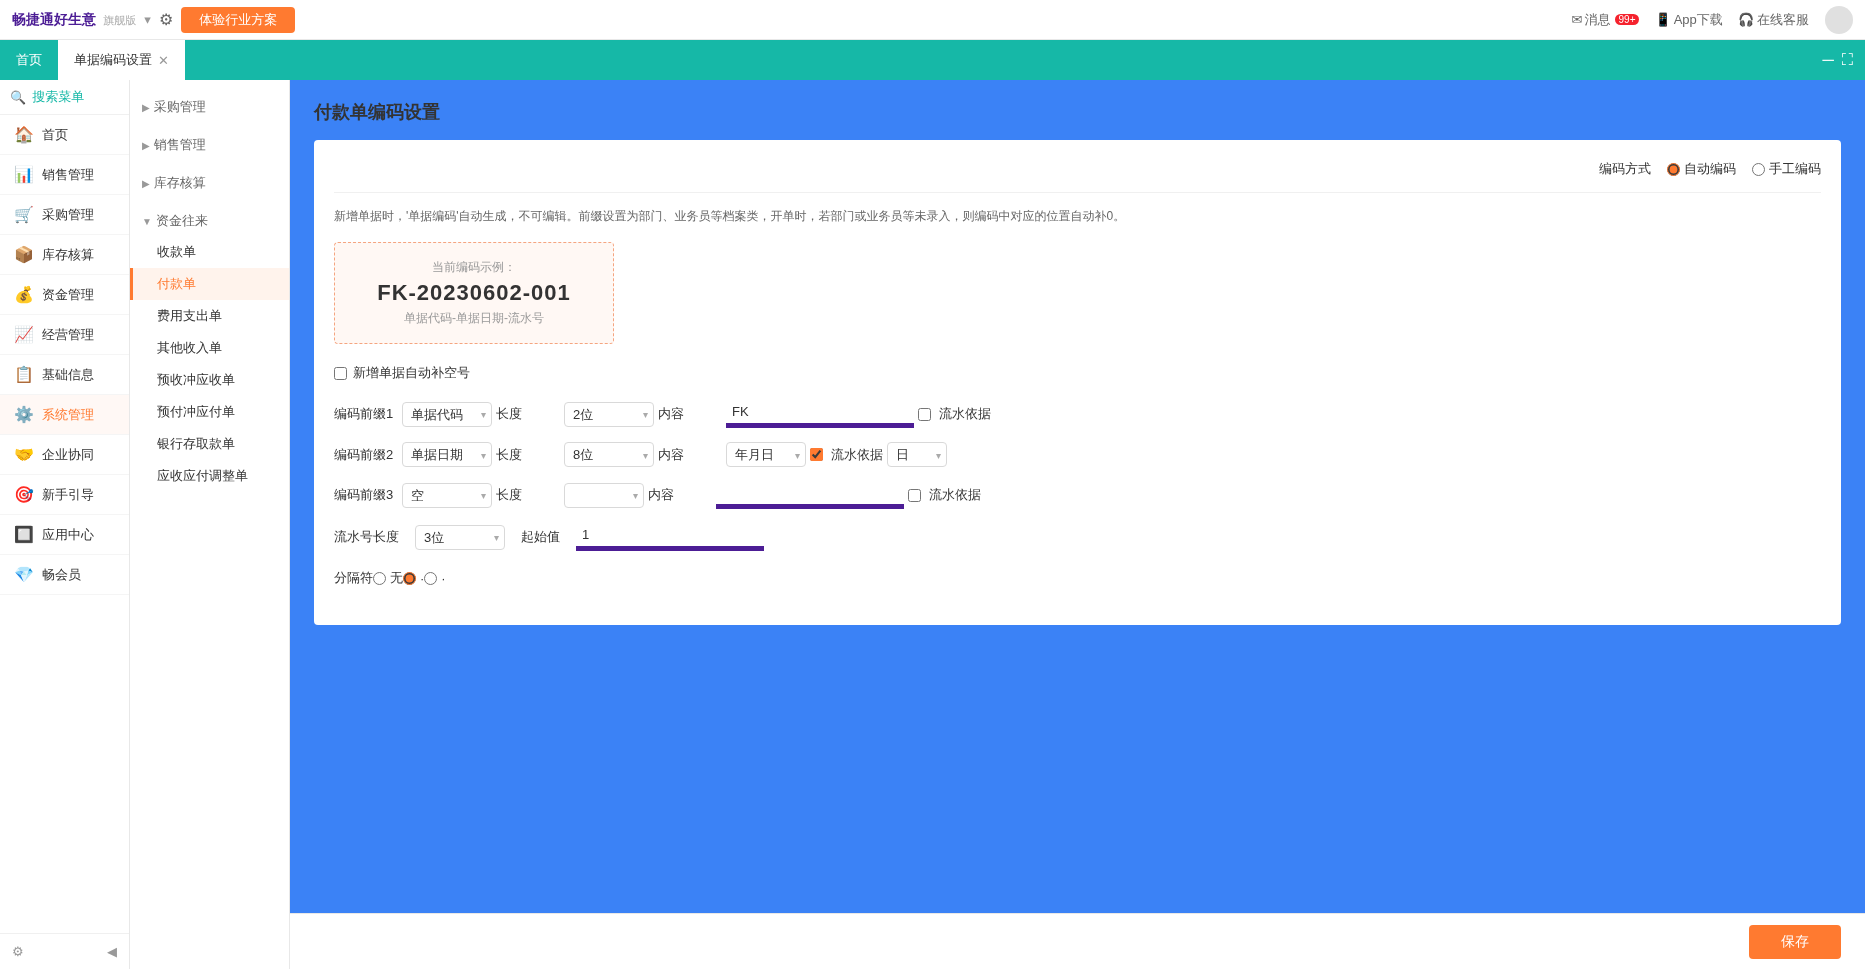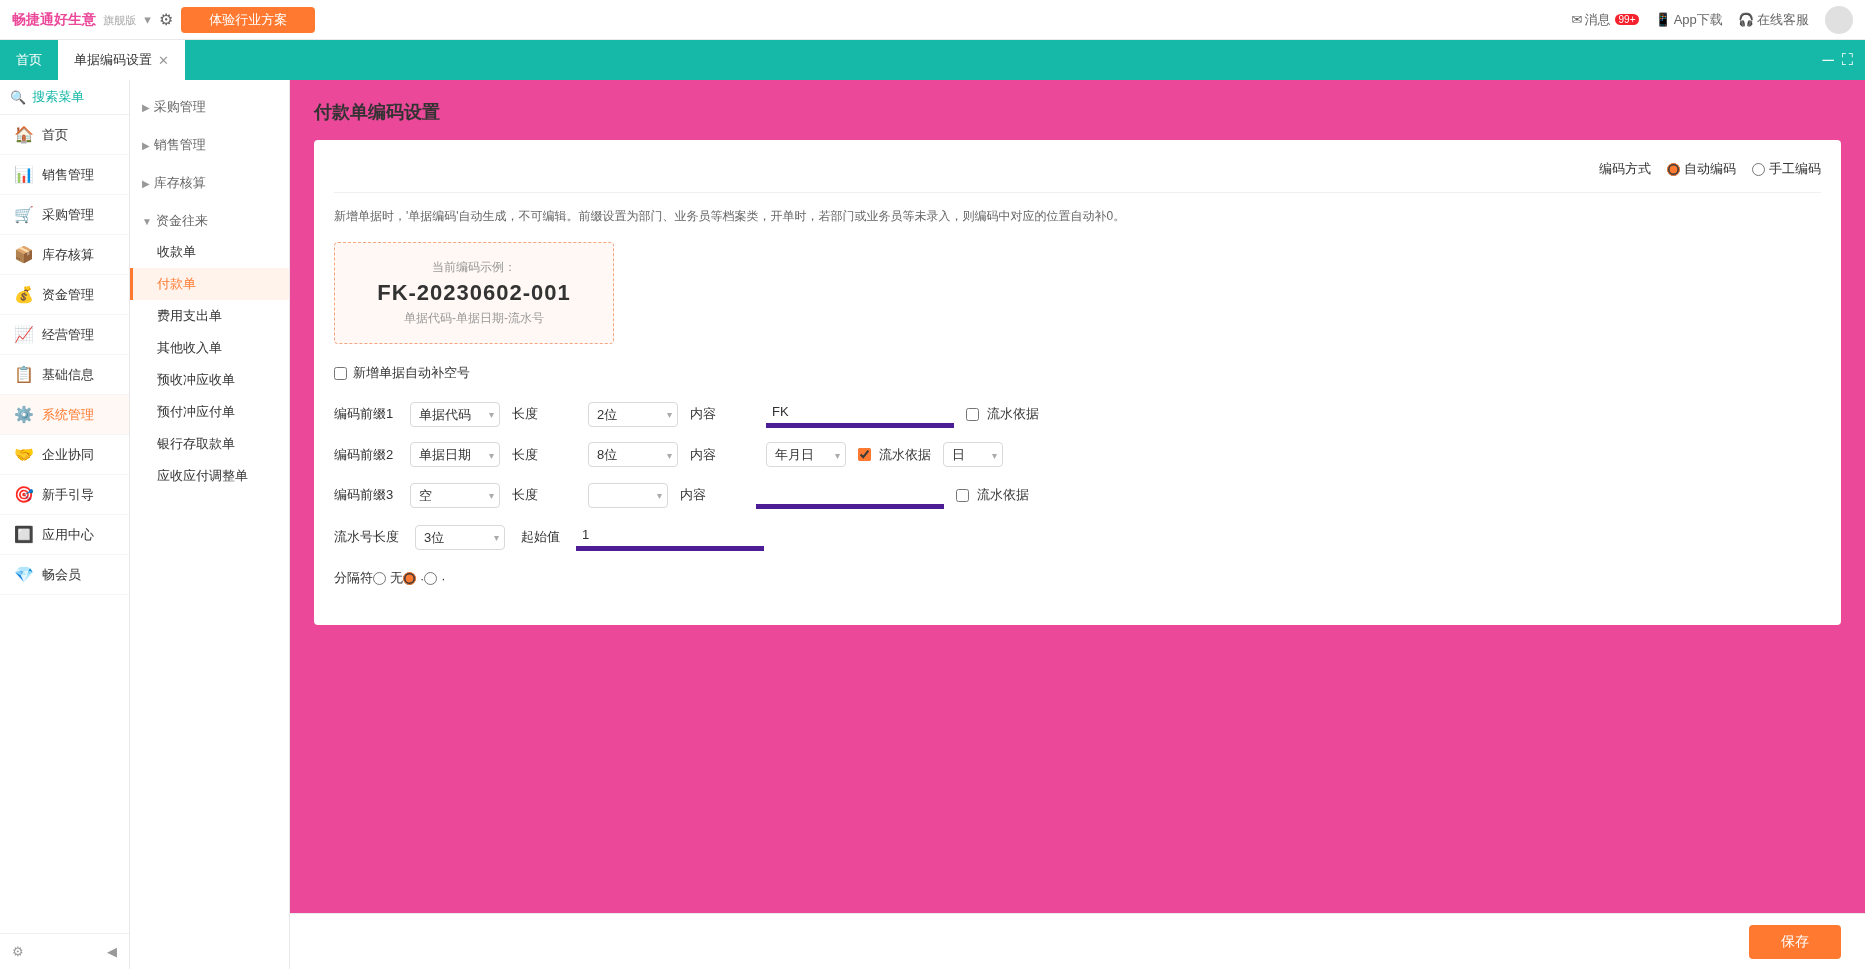--- a/index.html
+++ b/index.html
@@ -8,21 +8,21 @@
     
     .top-bar {
       height: 40px; background: #fff; border-bottom: 1px solid #e8e8e8;
       display: flex; align-items: center; padding: 0 12px; justify-content: space-between; flex-shrink: 0;
     }
     .top-bar-left { display: flex; align-items: center; gap: 8px; }
     .top-bar-logo { font-size: 12px; color: #999; }
     .top-bar-nav { display: flex; align-items: center; gap: 8px; }
     .top-bar-btn-orange {
       background: #ff7a30; color: #fff; border: none; border-radius: 4px;
-      padding: 4px 28px; cursor: pointer; font-size: 13px;
+      padding: 4px 18px; cursor: pointer; font-size: 13px;
     }
     .top-bar-right { display: flex; align-items: center; gap: 16px; font-size: 13px; color: #666; }
     .badge-red {
       background: #f5222d; color: #fff; font-size: 10px; border-radius: 8px;
       padding: 0 4px; margin-left: 2px;
     }
     .gear-icon-btn { cursor: pointer; color: #666; font-size: 16px; }
 
     
     .tab-bar {
@@ -73,21 +73,21 @@
     }
     .sub-nav-group-title .chevron { font-size: 10px; color: #999; }
     .sub-nav-item {
       padding: 7px 12px 7px 24px; font-size: 13px; color: #333; cursor: pointer;
       border-left: 3px solid transparent;
     }
     .sub-nav-item.active { background: #fff3ec; color: #ff7a30; border-left: 3px solid #ff7a30; font-weight: 500; }
 
     
     .content-area {
-      flex: 1; overflow-y: auto; background: #ec4899; padding: 20px 24px;
+      flex: 1; overflow-y: auto; background: #3b82f6; padding: 20px 24px;
     }
 
     
     .page-title { font-size: 18px; font-weight: 600; color: #333; margin-bottom: 16px; }
 
     
     .card { background: #fff; border-radius: 4px; padding: 20px; }
 
     
     .encoding-method-row { display: flex; align-items: center; gap: 16px; margin-bottom: 14px; padding-bottom: 14px; border-bottom: 1px solid #f0f0f0; justify-content: flex-end; }
@@ -105,21 +105,21 @@
     }
     .code-preview-label { font-size: 12px; color: #999; margin-bottom: 4px; }
     .code-preview-value { font-size: 22px; font-weight: 700; color: #333; letter-spacing: 1px; }
     .code-preview-desc { font-size: 12px; color: #999; margin-top: 4px; }
 
     
     .checkbox-row { display: flex; align-items: center; gap: 6px; margin-bottom: 18px; font-size: 13px; color: #333; }
     .checkbox-input { accent-color: #16b8a7; cursor: pointer; }
 
     
-    .form-row { display: flex; align-items: center; gap: 12px; margin-bottom: 14px; flex-wrap: wrap; }
+    .form-row { display: flex; align-items: center; gap: 4px; margin-bottom: 14px; flex-wrap: wrap; }
     .form-label { font-size: 13px; color: #333; white-space: nowrap; min-width: 64px; }
     .form-select {
       border: 1px solid #d9d9d9; border-radius: 4px; padding: 4px 8px;
       font-size: 13px; color: #333; background: #fff; cursor: pointer; appearance: none;
       padding-right: 24px; position: relative; min-width: 90px;
     }
     .select-wrapper { position: relative; display: inline-block; }
     .select-wrapper::after { content: '▾'; position: absolute; right: 6px; top: 50%; transform: translateY(-50%); color: #aaa; pointer-events: none; font-size: 10px; }
     .form-text-input {
       border: none; border-bottom: 5px solid #4c1d95; padding: 4px 6px;
@@ -149,21 +149,21 @@
 
     
     input[type="checkbox"]:checked { accent-color: #ff7a30; }
   </style>
 </head>
 <body>
 
 <div class="top-bar">
   <div class="top-bar-left">
     <div class="top-bar-logo">
-      <span style="color:#ec4899;font-weight:700;font-size:14px;">畅捷通好生意</span>
+      <span style="color:#4c1d95;font-weight:700;font-size:14px;">畅捷通好生意</span>
       <span style="font-size:11px;color:#aaa;margin-left:4px;">旗舰版</span>
     </div>
     <div class="top-bar-nav">
       <span style="color:#999;cursor:pointer;">▾</span>
       <span class="gear-icon-btn">⚙</span>
       <button class="top-bar-btn-orange">体验行业方案</button>
     </div>
   </div>
   <div class="top-bar-right">
     <span style="display:flex;align-items:center;gap:2px;">

